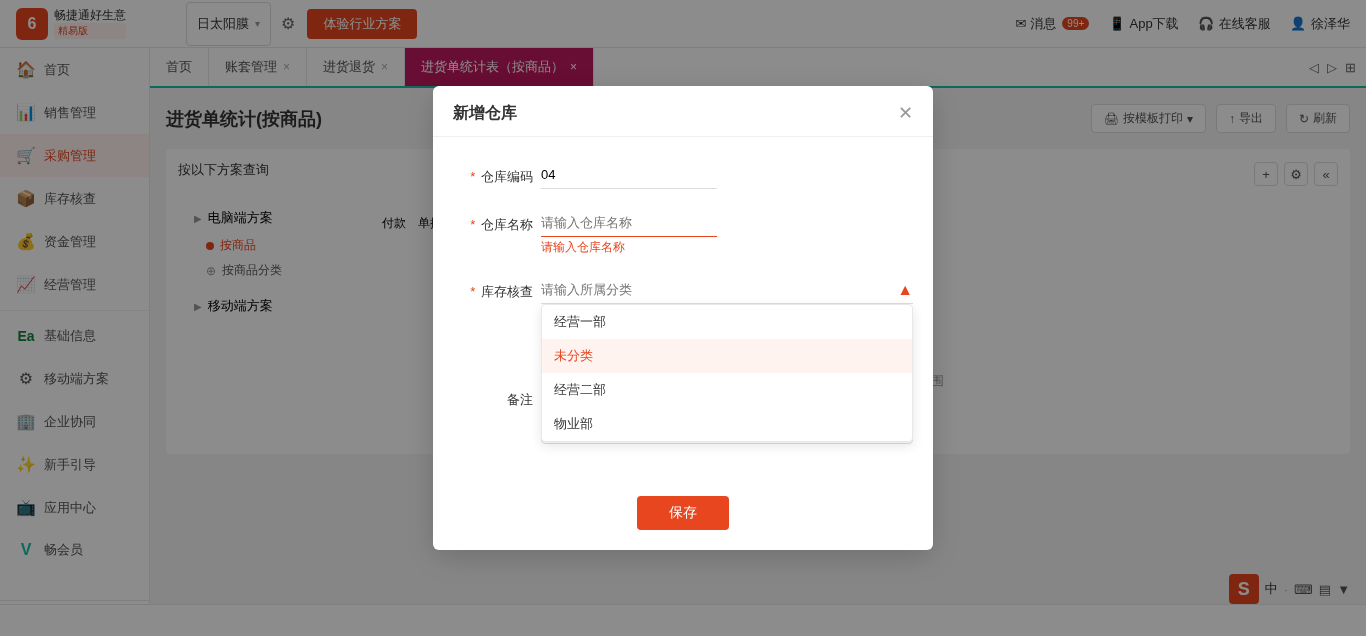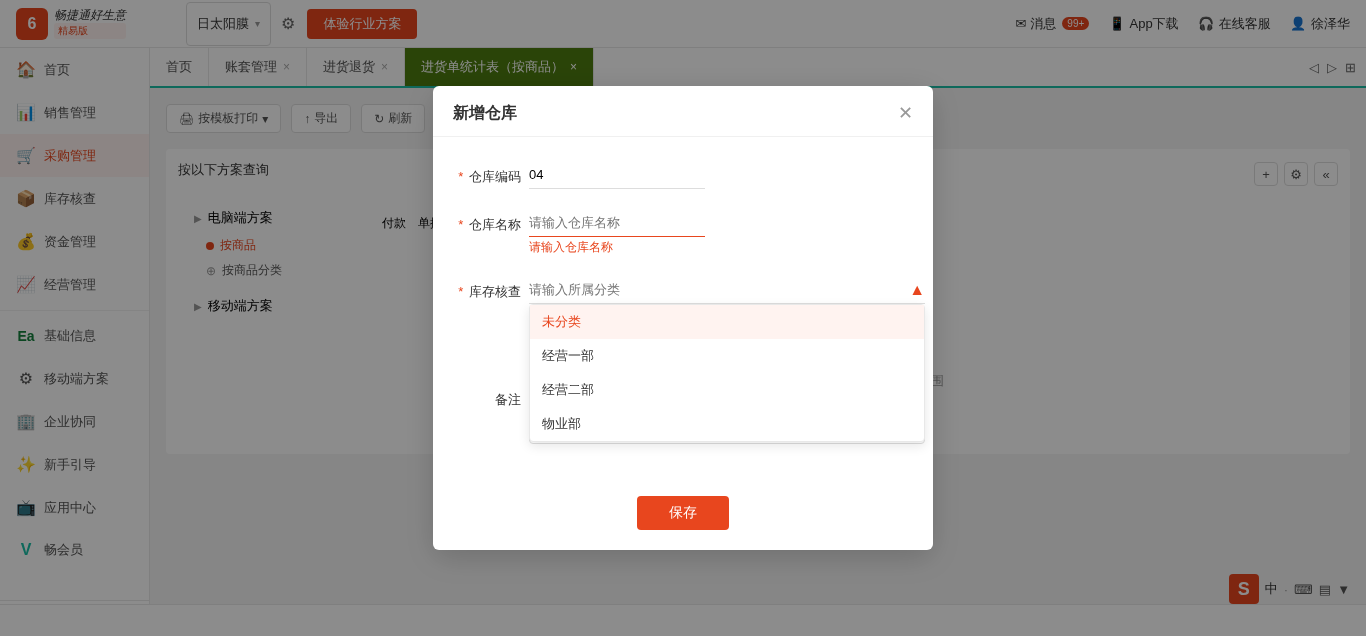--- a/index.html
+++ b/index.html
@@ -23,21 +23,21 @@
       align-items: center;
       gap: 6px;
     }
     .logo-icon {
       width: 32px; height: 32px;
       background: #e8461e;
       border-radius: 6px;
       display: flex; align-items: center; justify-content: center;
       color: white; font-weight: bold; font-size: 16px;
     }
-    .logo-text { font-size: 12px; color: #333; line-height: 1.3; font-style: italic; }
+    .logo-text { font-size: 12px; color: #333; line-height: 1.3; }
     .logo-badge { font-size: 10px; color: #e8461e; background: #fff3f0; padding: 1px 4px; border-radius: 3px; }
     .header-select {
       display: flex; align-items: center;
       border: 1px solid #ddd; border-radius: 4px;
       padding: 12px 10px; cursor: pointer;
       font-size: 13px; color: #333; gap: 6px;
       margin-left: 20px;
     }
     .header-select .chevron { color: #999; font-size: 10px; }
     .header-gear { margin-left: 10px; color: #666; cursor: pointer; font-size: 16px; }
@@ -112,21 +112,21 @@
       padding: 0 16px;
       cursor: pointer;
       color: #555;
       font-size: 13px;
       border-right: 1px solid #e8e8e8;
       gap: 6px;
       white-space: nowrap;
     }
     .tab-item.active {
       color: #fff;
-      background: #4d7c0f;
+      background: #be185d;
     }
     .tab-close { color: #aaa; font-size: 12px; cursor: pointer; }
     .tabs-right {
       margin-left: auto;
       display: flex; align-items: center;
       padding: 0 10px;
       gap: 8px;
     }
 
     
@@ -212,21 +212,21 @@
       box-shadow: 0 8px 32px rgba(0,0,0,0.18);
       position: relative;
     }
     .modal-header {
       padding: 16px 20px 12px;
       border-bottom: 1px solid #f0f0f0;
       display: flex; align-items: center; justify-content: space-between;
     }
     .modal-title { font-size: 16px; font-weight: bold; color: #333; }
     .modal-close { cursor: pointer; color: #999; font-size: 18px; }
-    .modal-body { padding: 24px 8px 20px; }
+    .modal-body { padding: 24px 20px 20px; }
     .form-row {
       display: flex; align-items: flex-start;
       margin-bottom: 20px; gap: 8px;
     }
     .form-label {
       width: 80px; text-align: right;
       font-size: 13px; color: #333;
       padding-top: 7px;
       flex-shrink: 0;
     }
@@ -468,20 +468,21 @@
   </div>
   <div class="tabs-right">
     <span style="cursor:pointer;color:#666;">◁</span>
     <span style="cursor:pointer;color:#666;">▷</span>
     <span style="cursor:pointer;color:#666;">⊞</span>
   </div>
 </div>
 
 <div class="main-content">
   <div class="page-title">
+    <span>进货单统计(按商品)</span>
     <div class="page-actions">
       <button class="btn-print">
         <span>🖨</span>
         <span>按模板打印</span>
         <span>▾</span>
       </button>
       <button class="btn-export">
         <span>↑</span>
         <span>导出</span>
       </button>
@@ -582,22 +583,22 @@
 
       <div class="form-row" style="position:relative;">
         <div class="form-label">
           <span class="required-star">*</span>
           <span>库存核查</span>
         </div>
         <div class="select-wrap">
           <input type="text" class="select-input" placeholder="请输入所属分类" style="">
           <span class="select-arrow">▲</span>
           <div class="dropdown-list">
+            <div class="dropdown-item">经营一部</div>
             <div class="dropdown-item selected">未分类</div>
-            <div class="dropdown-item">经营一部</div>
             <div class="dropdown-item">经营二部</div>
             <div class="dropdown-item">物业部</div>
           </div>
         </div>
       </div>
 
       <div class="form-row" style="margin-top:80px;">
         <div class="form-label">
           <span>备注</span>
         </div>

